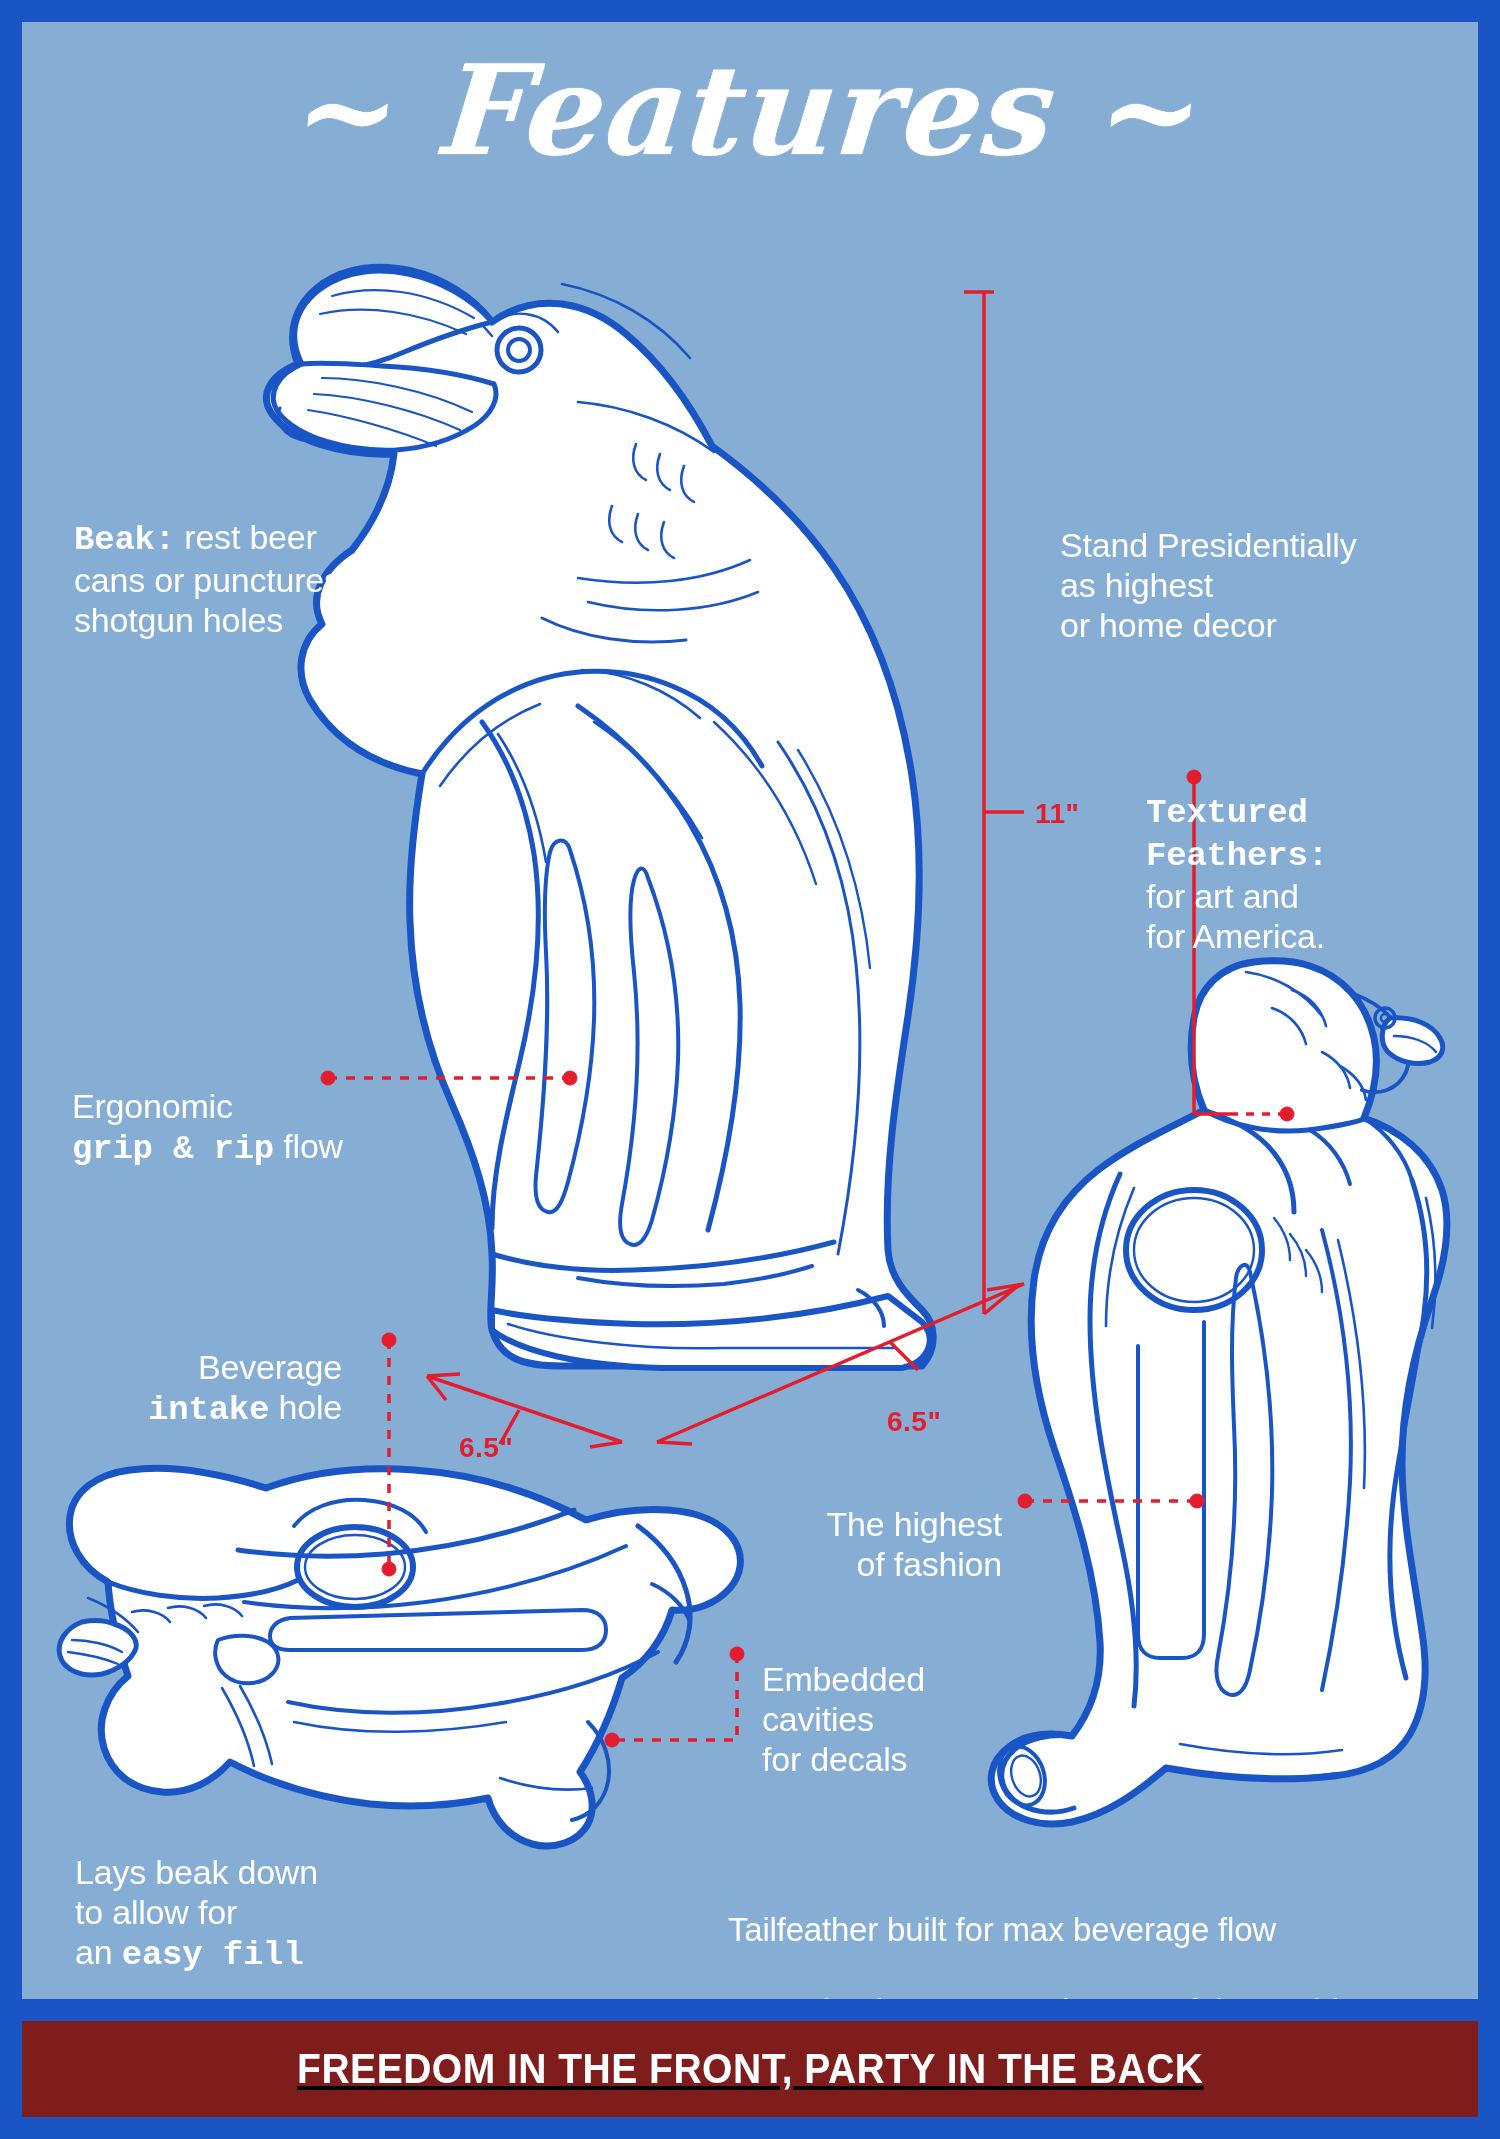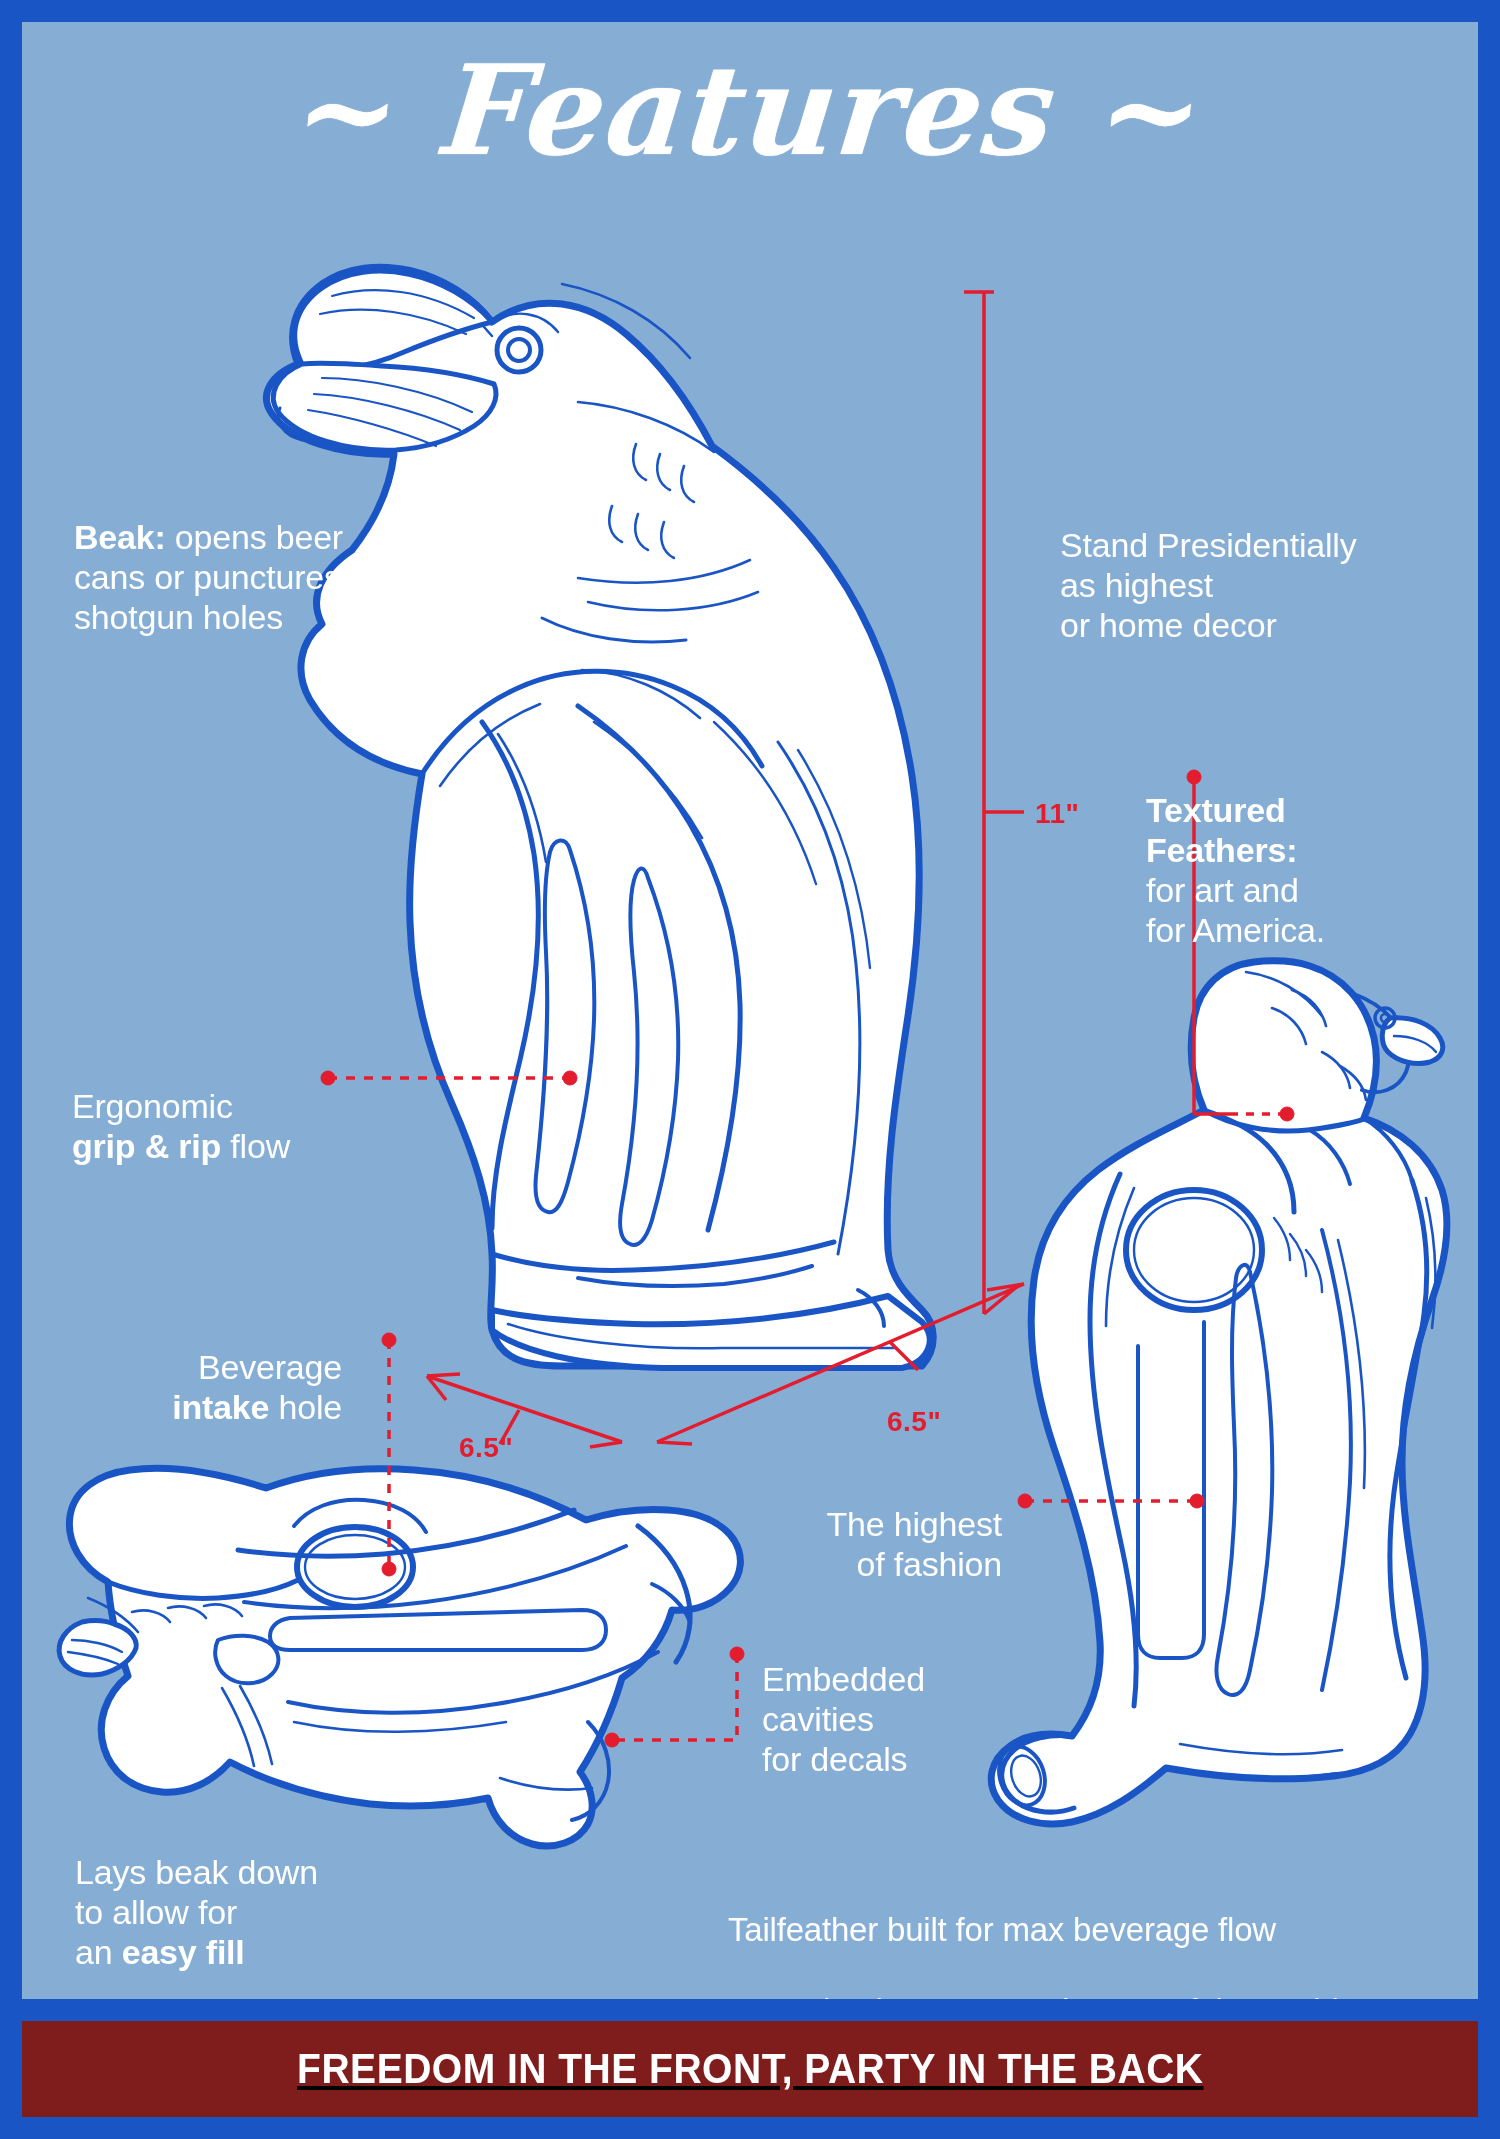--- a/index.html
+++ b/index.html
@@ -42,21 +42,21 @@
   
   .tx{
     position:absolute;
     color:#ffffff;
     font-size:34px;
     line-height:1.18;
     font-weight:400;
     letter-spacing:-0.2px;
     white-space:pre-line;
   }
-  .tx b{ font-weight:700; }
+  .tx b{ font-weight:700;font-family:Liberation Mono, monospace; }
   .tx.center{ text-align:center; }
   .tx.right{ text-align:right; }
   .dim{
     position:absolute;
     color:#E31D2E;
     font-weight:700;
     font-size:28px;
     letter-spacing:0.5px;
   }
   
@@ -541,21 +541,21 @@
 
         <g>
           <circle cx="715" cy="1632" r="7"></circle>
           <circle cx="590" cy="1718" r="7"></circle>
           <path fill="none" stroke-width="3.5" stroke-dasharray="9 9" d="M715 1632 L 715 1718 L 590 1718"></path>
         </g>
       </g>
     </svg>
 
     <div class="tx" style="left:52px; top:455px; width:370px;">
-      <b>Beak:</b><span> opens beer
+      <b>Beak:</b><span> rest beer
 cans or punctures
 shotgun holes</span>
     </div>
 
     <div class="tx" style="left:1038px; top:463px; width:400px;">
       <span>Stand Presidentially
 as highest
 or home decor</span>
     </div>
 

